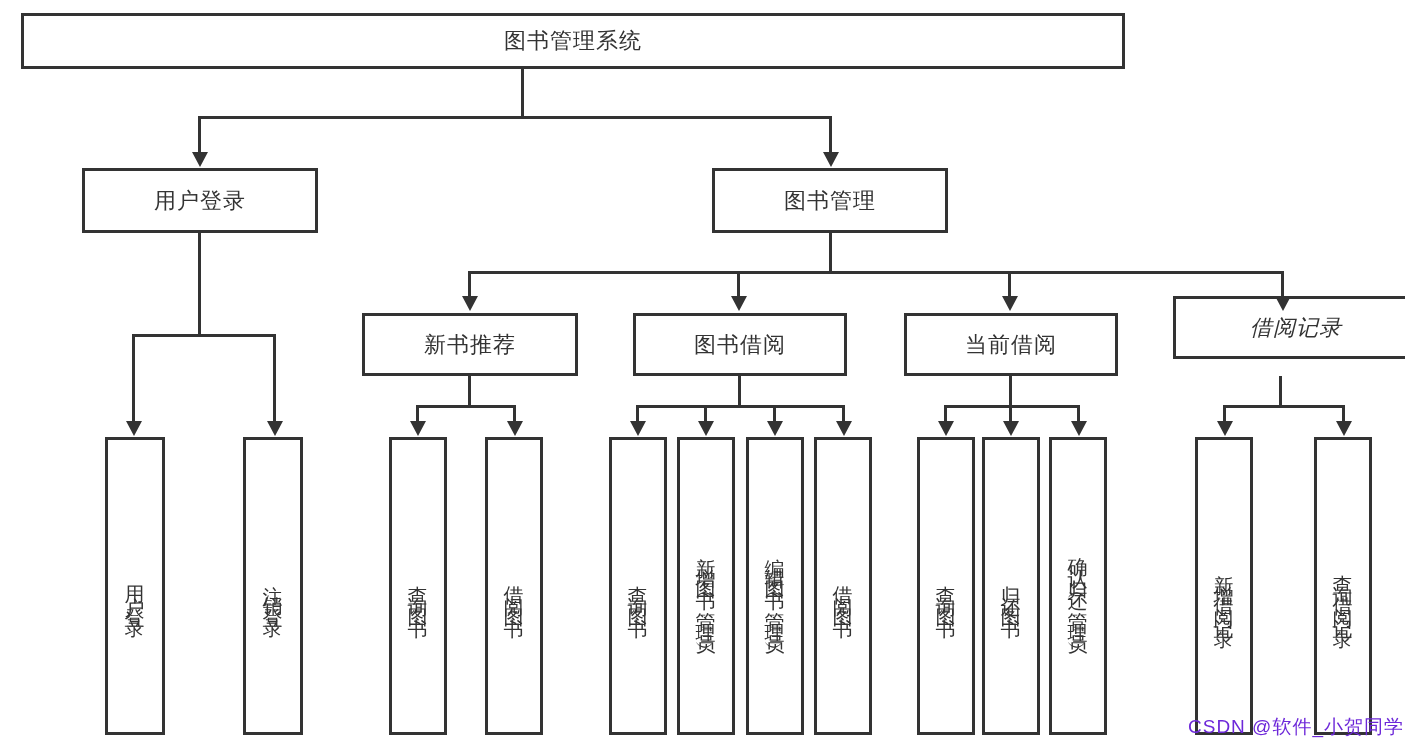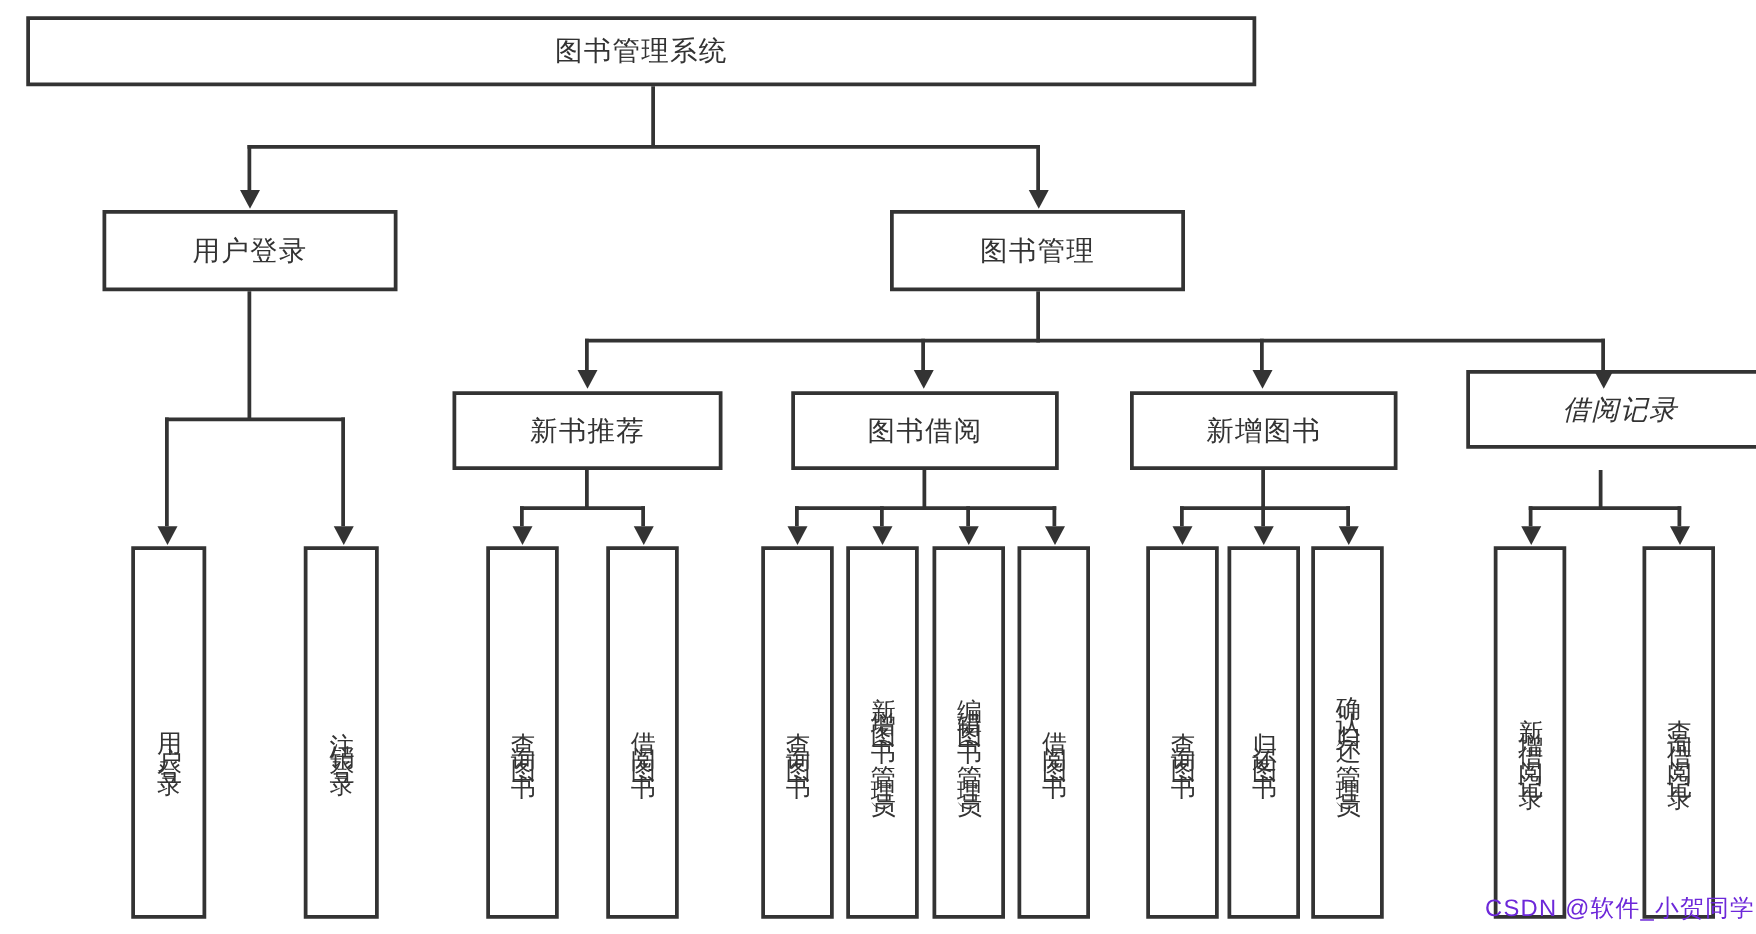--- a/index.html
+++ b/index.html
@@ -46,39 +46,39 @@
     font-size:19px;
     letter-spacing:1px;
     white-space:nowrap;
   }
 </style>
 </head>
 <body>
 
 <div id="stage">
 
-  <div class="box" style="left:21px;top:13px;width:984px;height:56px;">
+  <div class="box" style="left:21px;top:13px;width:1104px;height:56px;">
     <span>图书管理系统</span>
   </div>
 
   <div class="box" style="left:82px;top:168px;width:236px;height:65px;">
     <span>用户登录</span>
   </div>
   <div class="box" style="left:362px;top:313px;width:216px;height:63px;">
     <span>新书推荐</span>
   </div>
 
   <div class="box" style="left:712px;top:168px;width:236px;height:65px;">
     <span>图书管理</span>
   </div>
   <div class="box" style="left:633px;top:313px;width:214px;height:63px;">
     <span>图书借阅</span>
   </div>
   <div class="box" style="left:904px;top:313px;width:214px;height:63px;">
-    <span>新增图书</span>
+    <span>当前借阅</span>
   </div>
   <div class="box" style="left:1173px;top:296px;width:246px;height:63px;font-style:italic;">
     <span>借阅记录</span>
   </div>
 
   <div class="box vbox" style="left:105px;top:437px;width:60px;height:298px;">
     <span>用户登录</span>
   </div>
   <div class="box vbox" style="left:243px;top:437px;width:60px;height:298px;">
     <span>注销登录</span>

